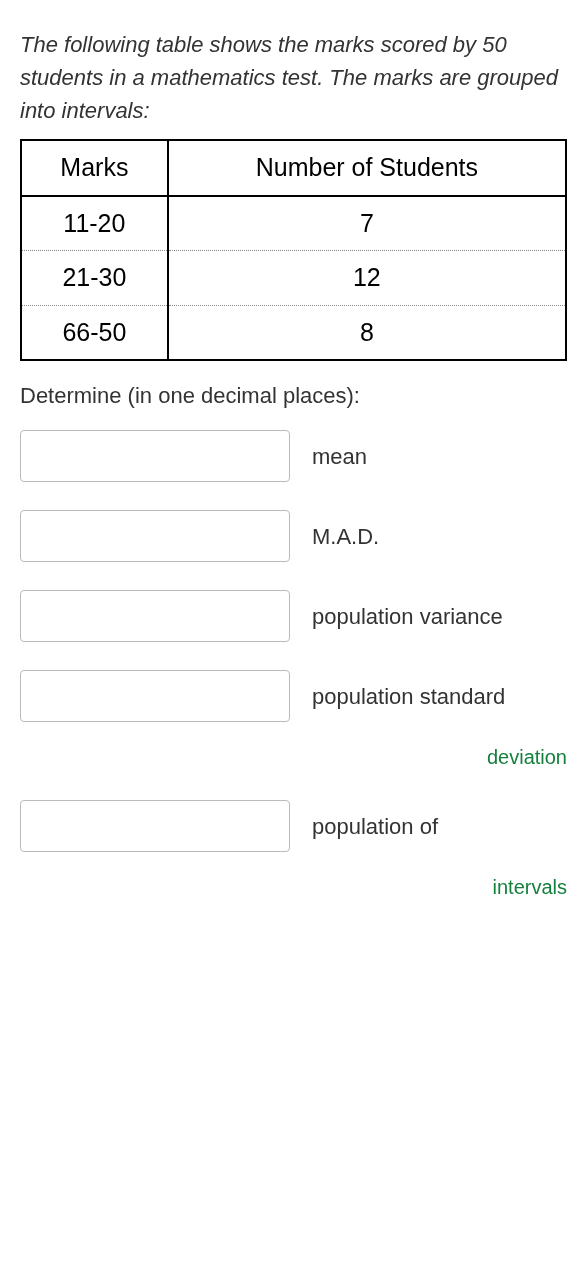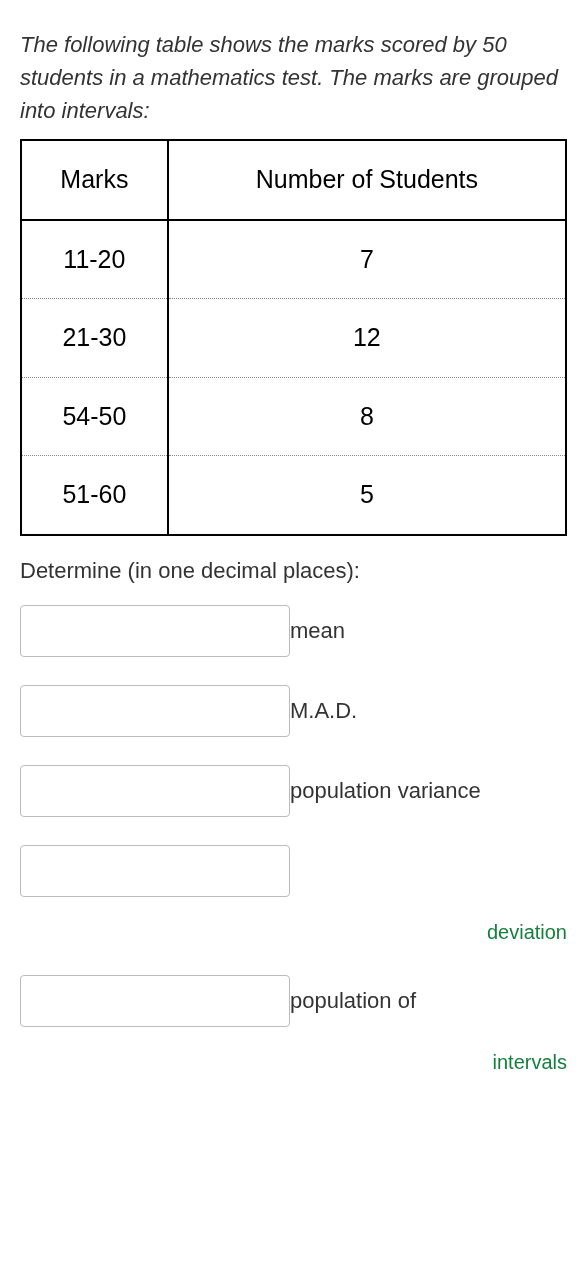--- a/index.html
+++ b/index.html
@@ -23,21 +23,21 @@
     }
     .data-table {
       border-collapse: collapse;
       width: 100%;
       margin-bottom: 18px;
       border: 2px solid #000;
     }
     .data-table th,
     .data-table td {
       text-align: center;
-      padding: 20px 10px;
+      padding: 8px 10px;
       font-size: 25px;
       font-family: Arial, sans-serif;
       color: #000;
     }
     .data-table th {
       font-weight: normal;
       border-bottom: 2px solid #000;
     }
     .data-table th:first-child,
     .data-table td:first-child {
@@ -61,21 +61,21 @@
     }
     .instruction {
       margin-bottom: 18px;
       color: #333;
     }
     .answer-row {
       display: flex;
       align-items: center;
       flex-wrap: wrap;
       margin-bottom: 28px;
-      gap: 0;
+      gap: 22px;
     }
     .answer-input {
       width: 270px;
       height: 52px;
       border: 1px solid #bbb;
       border-radius: 4px;
       padding: 6px 10px;
       font-size: 20px;
       background: #fff;
     }
@@ -109,26 +109,22 @@
   <tbody>
     <tr>
       <td>11-20</td>
       <td>7</td>
     </tr>
     <tr>
       <td>21-30</td>
       <td>12</td>
     </tr>
     <tr>
-      <td>54-50</td>
+      <td>66-50</td>
       <td>8</td>
-    </tr>
-    <tr>
-      <td>51-60</td>
-      <td>5</td>
     </tr>
   </tbody>
 </table>
 
 <div class="instruction">Determine (in one decimal places):</div>
 
 <div class="answer-row">
   <input type="text" class="answer-input" style="">
   <span class="answer-label">mean</span>
 </div>
@@ -138,20 +134,21 @@
   <span class="answer-label">M.A.D.</span>
 </div>
 
 <div class="answer-row">
   <input type="text" class="answer-input" style="">
   <span class="answer-label">population variance</span>
 </div>
 
 <div class="answer-row">
   <input type="text" class="answer-input" style="">
+  <span class="answer-label">population standard</span>
 </div>
 <div class="continuation-label">deviation</div>
 
 <div class="answer-row">
   <input type="text" class="answer-input" style="">
   <span class="answer-label">population of</span>
 </div>
 <div class="continuation-label last-cont">intervals</div>
 
 </body></html>

